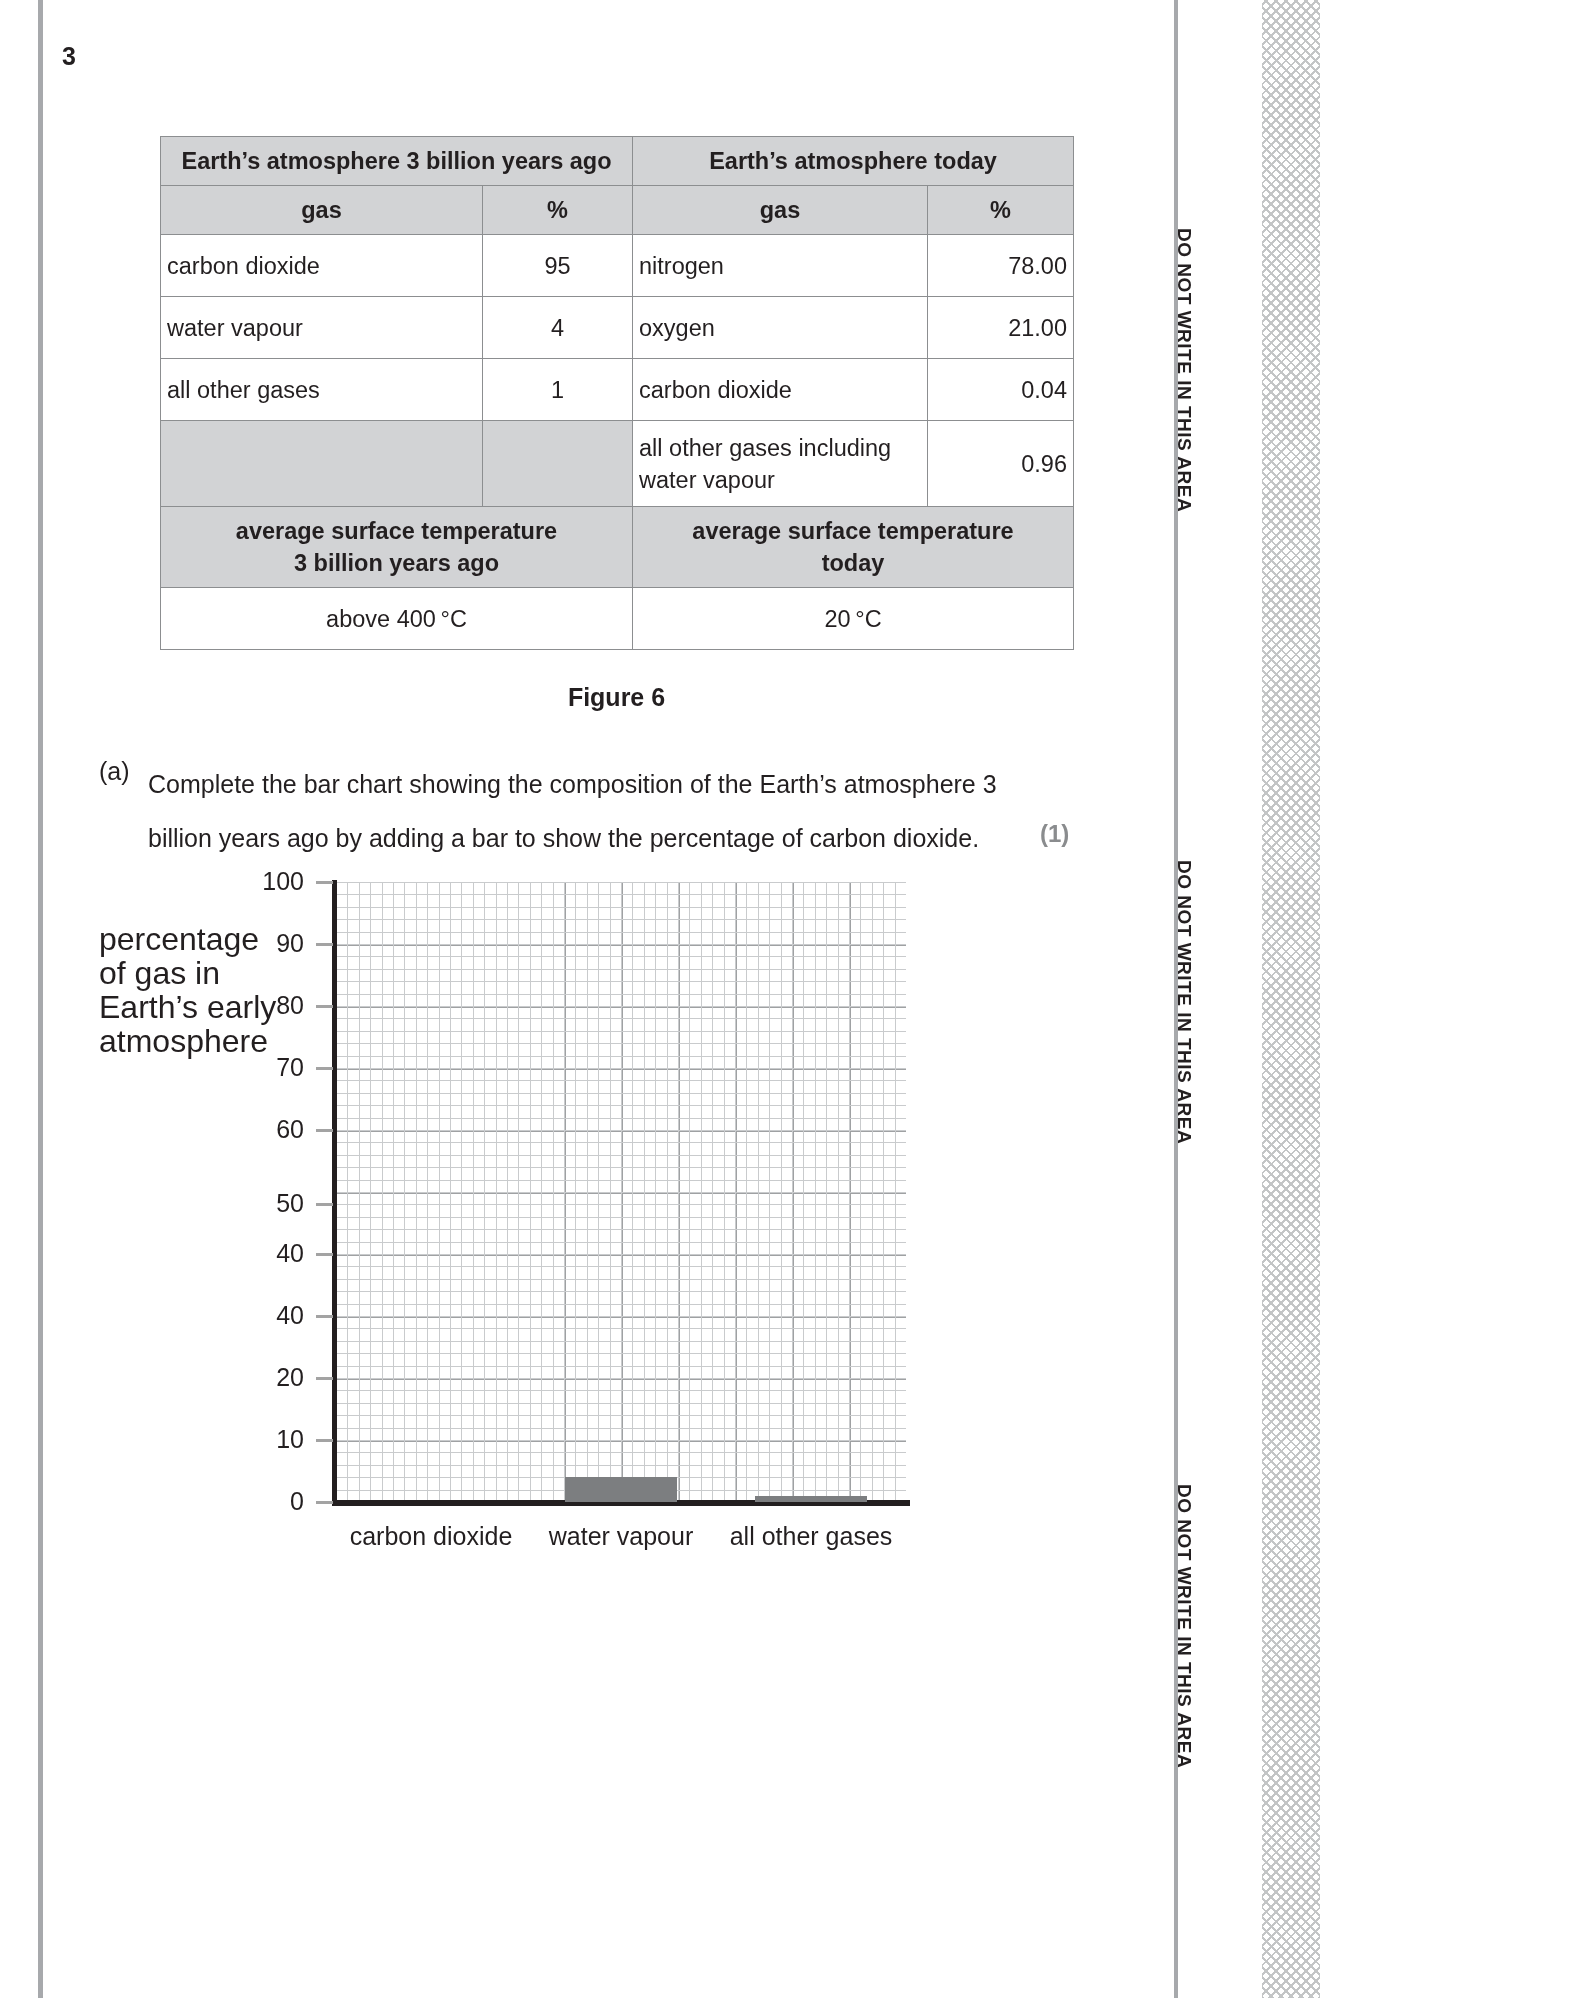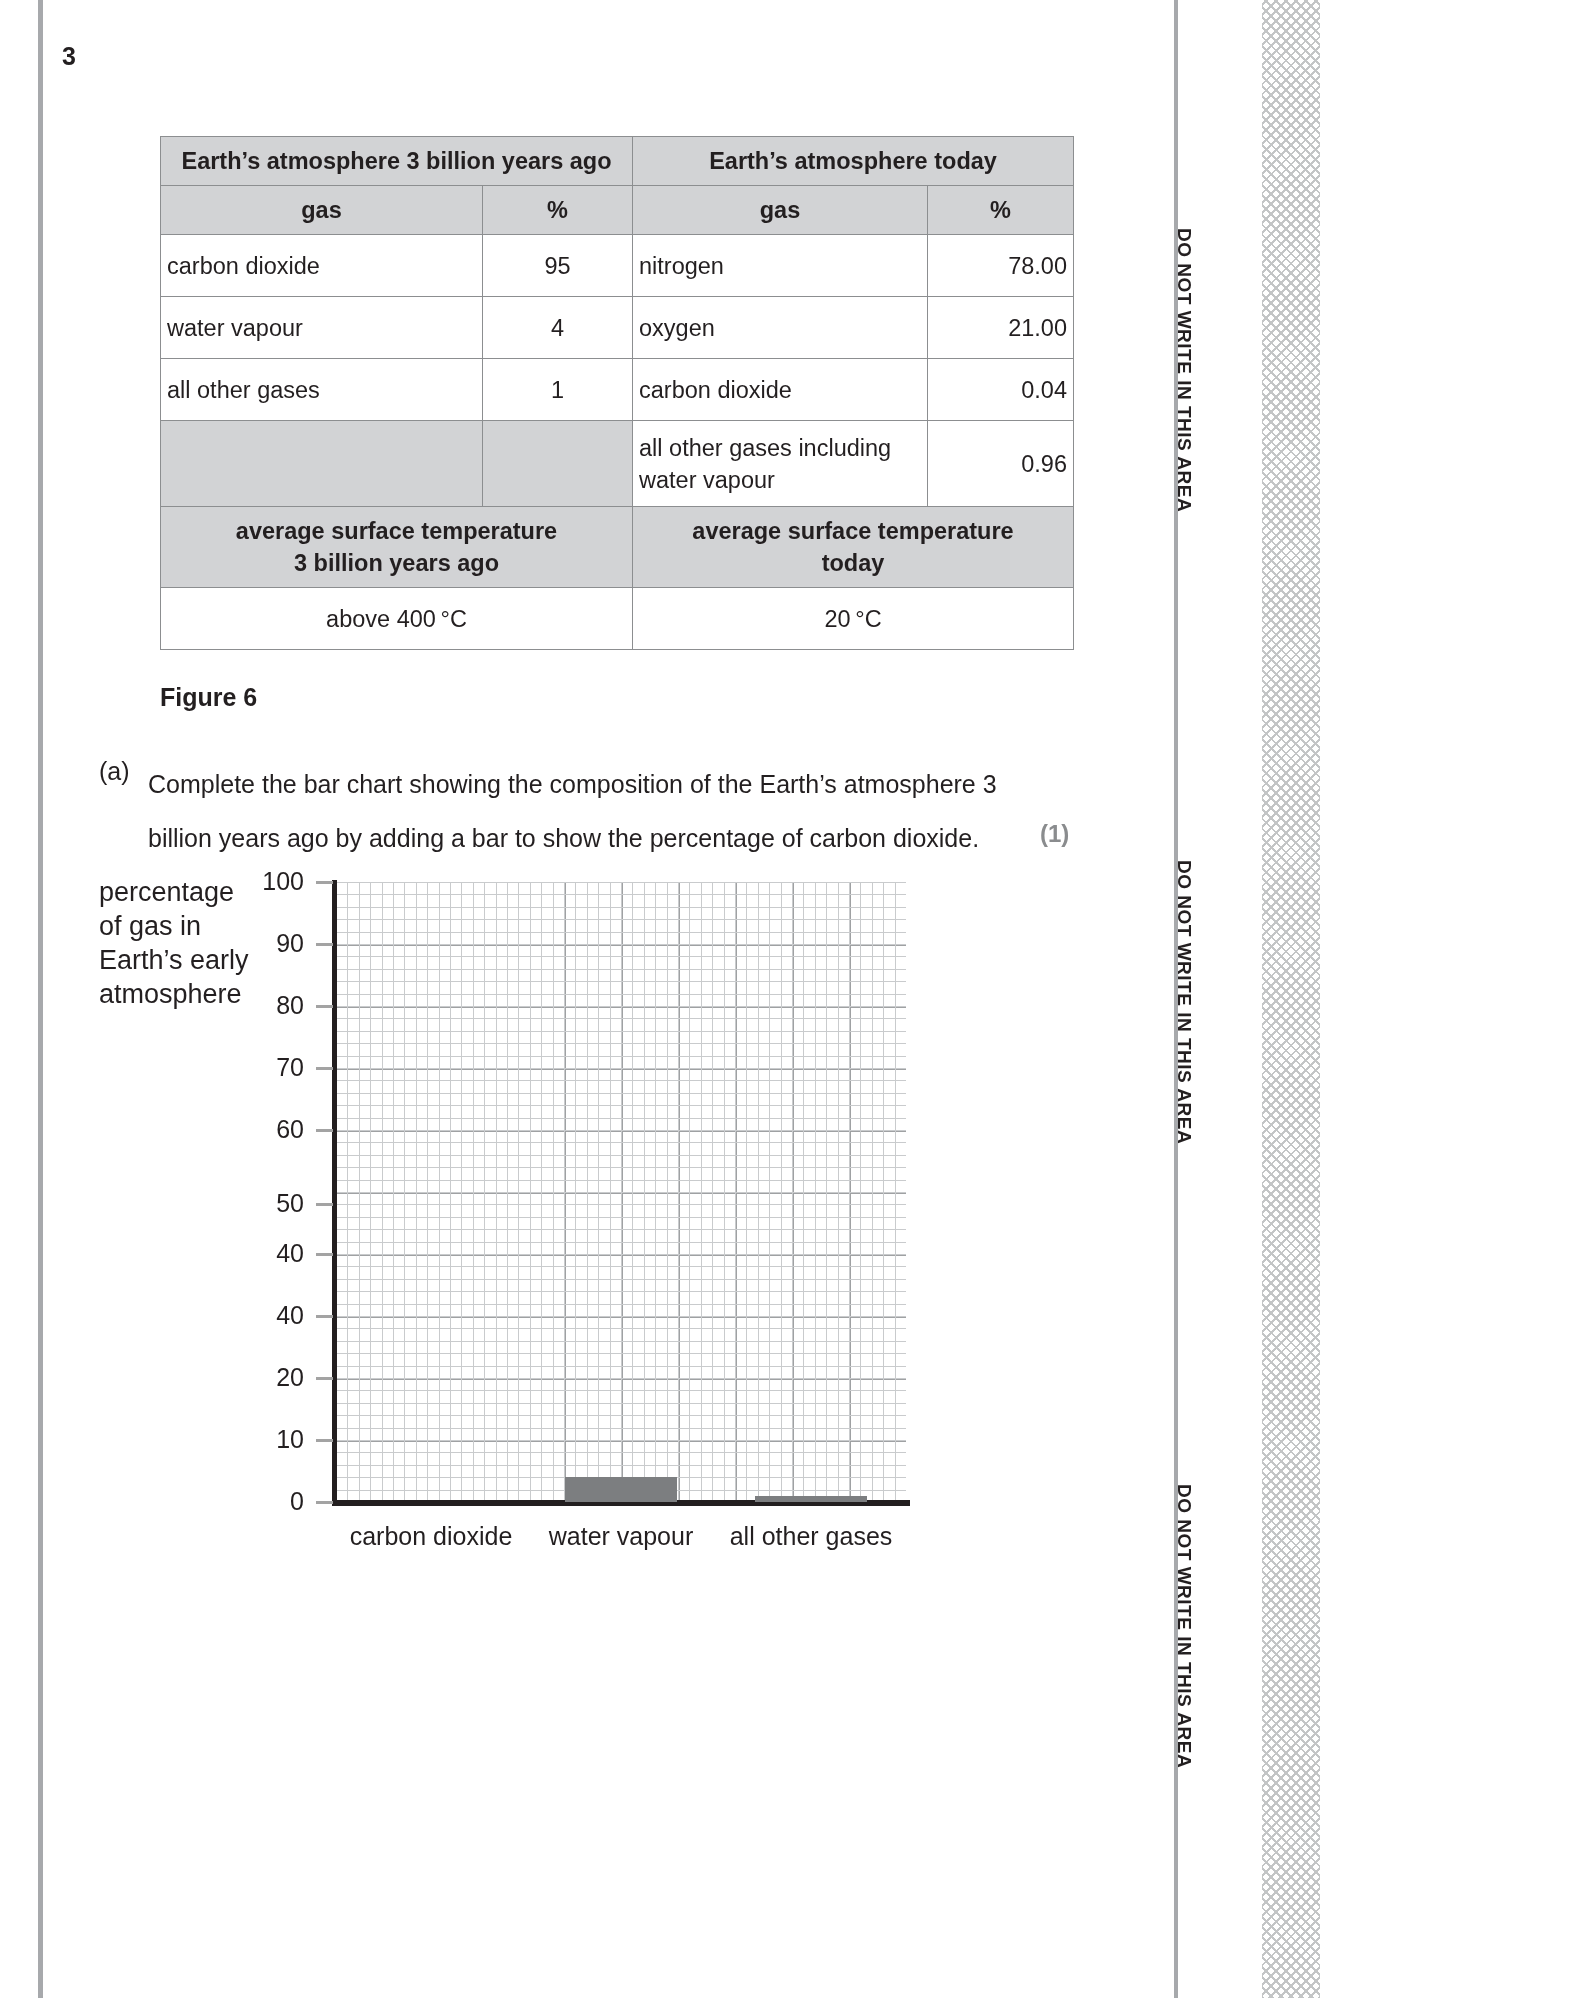--- a/index.html
+++ b/index.html
@@ -74,41 +74,41 @@
   .sub    { background: #d2d3d5; font-weight: 700; text-align: center; }
   .blank  { background: #d2d3d5; }
   .lft    { text-align: left; }
   .ctr    { text-align: center; }
   .rgt    { text-align: right; padding-right: 34px; }
   .rowtall td { height: 62px; }
 
   
   .figcap {
     position: absolute; left: 160px; top: 683px; width: 913px;
-    font-size: 25px; font-weight: 700;
+    text-align: center; font-size: 25px; font-weight: 700;
   }
 
   
   .palab {
     position: absolute; left: 99px; top: 757px;
     font-size: 25px;
   }
   .patext {
     position: absolute; left: 148px; top: 757px; width: 910px;
     font-size: 25px; line-height: 54px;
   }
   .marks {
     position: absolute; left: 1040px; top: 820px;
     font-size: 24px; font-weight: 700; color: #8a8c8e;
   }
 
   
   .ylabel {
-    position: absolute; left: 99px; top: 875px; width: 180px;
-    font-size: 27px; line-height: 34px;
+    position: absolute; left: 99px; top: 922px; width: 180px;
+    font-size: 32px; line-height: 34px;
   }
   .chart {
     position: absolute; left: 336px; top: 882px;
     width: 570px; height: 620px;
   }
   .plot {
     position: absolute; left: 0; top: 0; width: 570px; height: 620px;
     background-color: #ffffff;
     background-image:
       repeating-linear-gradient(to right,  #c9cbcd 0 1px, transparent 1px 11.4px),

